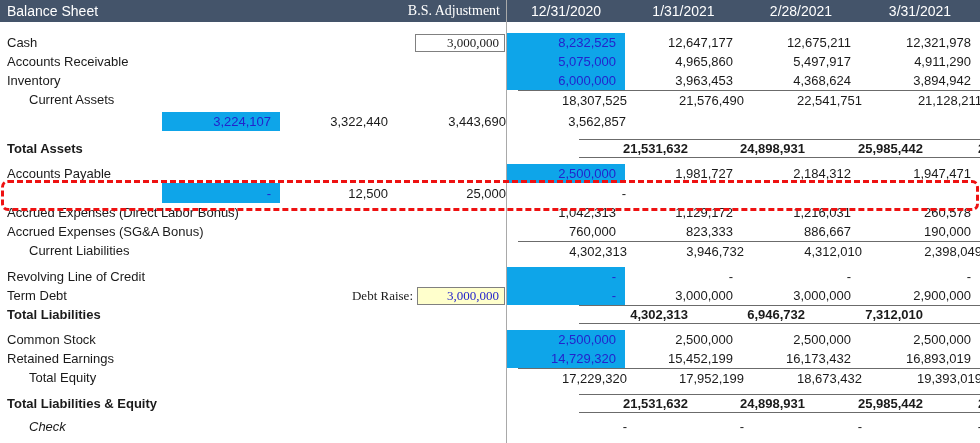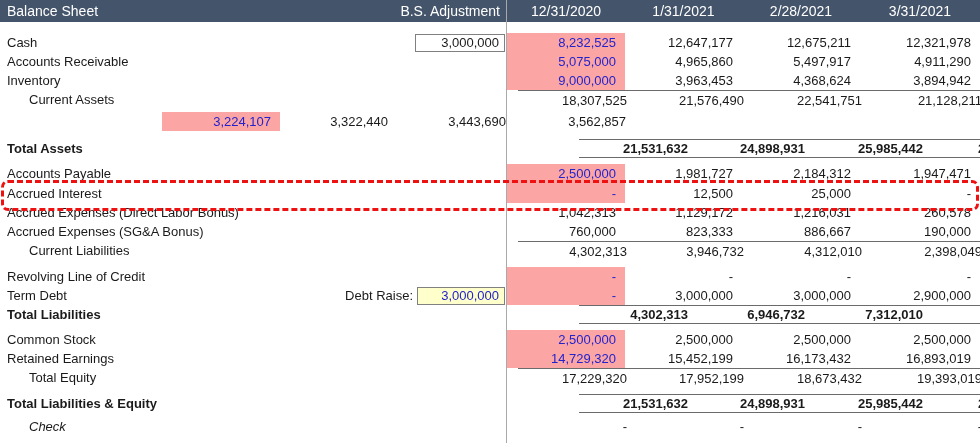--- a/index.html
+++ b/index.html
@@ -10,34 +10,34 @@
     font-family:"Liberation Sans","DejaVu Sans",sans-serif;
     font-size:13px;color:#1a1a1a;
     overflow:hidden;
   }
   .row{display:flex;align-items:center;width:980px;}
   .h19{height:19px;}
   .h20{height:20px;}
   
   .cl{width:345px;flex:0 0 345px;padding-left:7px;box-sizing:border-box;white-space:nowrap;overflow:hidden;}
   .cl.ind{padding-left:18px;margin-left:11px;}
-  .ca{width:162px;flex:0 0 162px;display:flex;justify-content:flex-end;align-items:center;box-sizing:border-box;padding-right:2px;}
+  .ca{width:162px;flex:0 0 162px;display:flex;justify-content:flex-end;align-items:center;box-sizing:border-box;padding-right:2px;font-family:Liberation Serif, serif;}
   .cg{display:flex;flex:0 0 473px;width:473px;height:100%;align-items:center;box-sizing:border-box;}
   .cn{text-align:right;padding-right:9px;box-sizing:border-box;height:100%;display:flex;align-items:center;justify-content:flex-end;white-space:nowrap;}
   .w1{width:118px;flex:0 0 118px;}
   .w2{width:117px;flex:0 0 117px;}
   .w3{width:118px;flex:0 0 118px;}
   .w4{width:120px;flex:0 0 120px;}
   
   .hdr{height:22px;background:#44546A;color:#fff;font-size:14px;}
   .hdr .cl{display:flex;align-items:center;}
   .hdr .ca{padding-right:7px;}
   .hdr .cn{justify-content:center;padding-right:0;}
   
-  .hl{background:#fca5a5;}
+  .hl{background:#0ea5e9;}
   .bl{color:#2323CC;}
   .b{font-weight:bold;gap:36px;}
   .it{font-style:italic;}
   
   .rt{border-top:1px solid #6b6b6b;}
   .rb{border-bottom:1px solid #6b6b6b;}
   
   .inp{width:90px;height:18px;border:1px solid #808080;background:#fff;
        display:flex;align-items:center;justify-content:flex-end;
        padding-right:5px;box-sizing:border-box;}
@@ -88,21 +88,21 @@
       <div class="cn w2">4,965,860</div>
       <div class="cn w3">5,497,917</div>
       <div class="cn w4">4,911,290</div>
     </div>
   </div>
 
   <div class="row h19">
     <div class="cl">Inventory</div>
     <div class="ca"></div>
     <div class="cg">
-      <div class="cn w1 hl bl">9,000,000</div>
+      <div class="cn w1 hl bl">6,000,000</div>
       <div class="cn w2">3,963,453</div>
       <div class="cn w3">4,368,624</div>
       <div class="cn w4">3,894,942</div>
     </div>
   </div>
 
   <div class="row h19">
     <div class="cl ind">Current Assets</div>
     <div class="ca"></div>
     <div class="cg rt">
@@ -145,21 +145,20 @@
     <div class="ca"></div>
     <div class="cg">
       <div class="cn w1 hl bl">2,500,000</div>
       <div class="cn w2">1,981,727</div>
       <div class="cn w3">2,184,312</div>
       <div class="cn w4">1,947,471</div>
     </div>
   </div>
 
   <div class="row h20">
-    <div class="cl">Accrued Interest</div>
     <div class="ca"></div>
     <div class="cg">
       <div class="cn w1 hl bl">-</div>
       <div class="cn w2">12,500</div>
       <div class="cn w3">25,000</div>
       <div class="cn w4">-</div>
     </div>
   </div>
 
   <div class="row h19">

